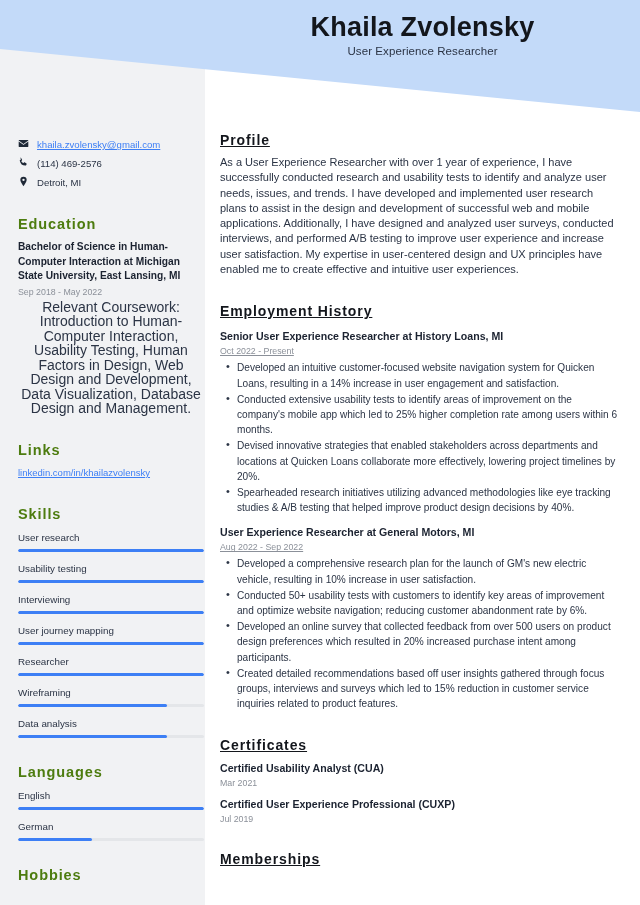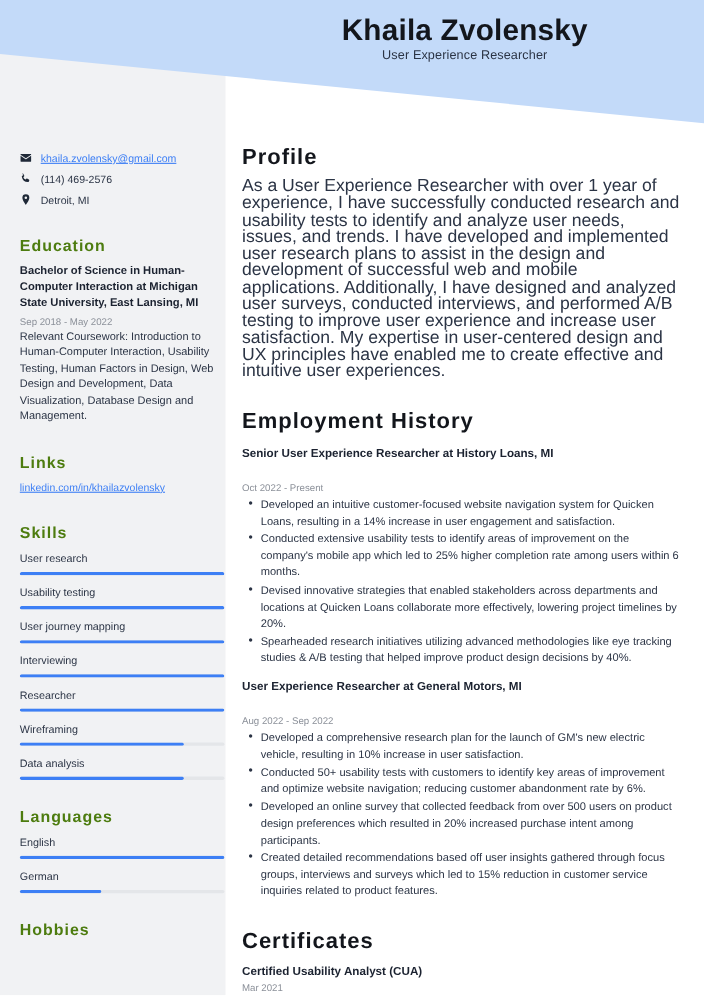--- a/index.html
+++ b/index.html
@@ -134,24 +134,25 @@
     line-height: 14.6px;
     color: #1b2230;
   }
   .edu-date {
     font-size: 8.8px;
     color: #8b9099;
     margin-top: 2px;
     line-height: 12px;
   }
   .edu-desc {
-    font-size: 10px;
+    font-size: 14px;
     line-height: 14.5px;
     color: #2b3445;
     margin-top: 2px;
+    text-align: center;
   }
 
   
   .side-link {
     font-size: 9.5px;
     color: #3d7ff5;
     text-decoration: underline;
     line-height: 14px;
     word-break: break-all;
   }
@@ -177,47 +178,49 @@
     left: 0;
     top: 0;
     height: 3px;
     background: #3d7ff5;
     border-radius: 2px;
   }
 
   
   .main-top { height: 132px; }
   .main-h {
-    font-size: 20px;
+    font-size: 14px;
     font-weight: bold;
     letter-spacing: .9px;
     color: #13161c;
     margin: 0 0 7px 0;
+    text-decoration: underline;
   }
   .main-h.spaced { margin-top: 26px; }
   .profile-p {
-    font-size: 16px;
+    font-size: 11px;
     line-height: 15.3px;
     color: #2b3445;
     margin: 0;
     text-align: left;
   }
   .job { margin-top: 10px; }
   .job:first-of-type { margin-top: 4px; }
   .job-heading {
     font-size: 10.6px;
     font-weight: bold;
     color: #1b2230;
     line-height: 15px;
   }
   .job-date {
     font-size: 8.8px;
     color: #8b9099;
-    margin-top: 17px;
+    margin-top: 1px;
     line-height: 12px;
+    text-decoration: underline;
   }
   ul.bullets {
     margin: 3px 0 0 0;
     padding-left: 17px;
     list-style: none;
   }
   ul.bullets li {
     font-size: 10.1px;
     line-height: 15.2px;
     color: #2b3445;
@@ -316,27 +319,27 @@
           <div class="bar-fill" style="width: 100%;"></div>
         </div>
       </div>
       <div class="bar-item">
         <div class="bar-label">Usability testing</div>
         <div class="bar-track">
           <div class="bar-fill" style="width: 100%;"></div>
         </div>
       </div>
       <div class="bar-item">
+        <div class="bar-label">Interviewing</div>
+        <div class="bar-track">
+          <div class="bar-fill" style="width: 100%;"></div>
+        </div>
+      </div>
+      <div class="bar-item">
         <div class="bar-label">User journey mapping</div>
-        <div class="bar-track">
-          <div class="bar-fill" style="width: 100%;"></div>
-        </div>
-      </div>
-      <div class="bar-item">
-        <div class="bar-label">Interviewing</div>
         <div class="bar-track">
           <div class="bar-fill" style="width: 100%;"></div>
         </div>
       </div>
       <div class="bar-item">
         <div class="bar-label">Researcher</div>
         <div class="bar-track">
           <div class="bar-fill" style="width: 100%;"></div>
         </div>
       </div>

